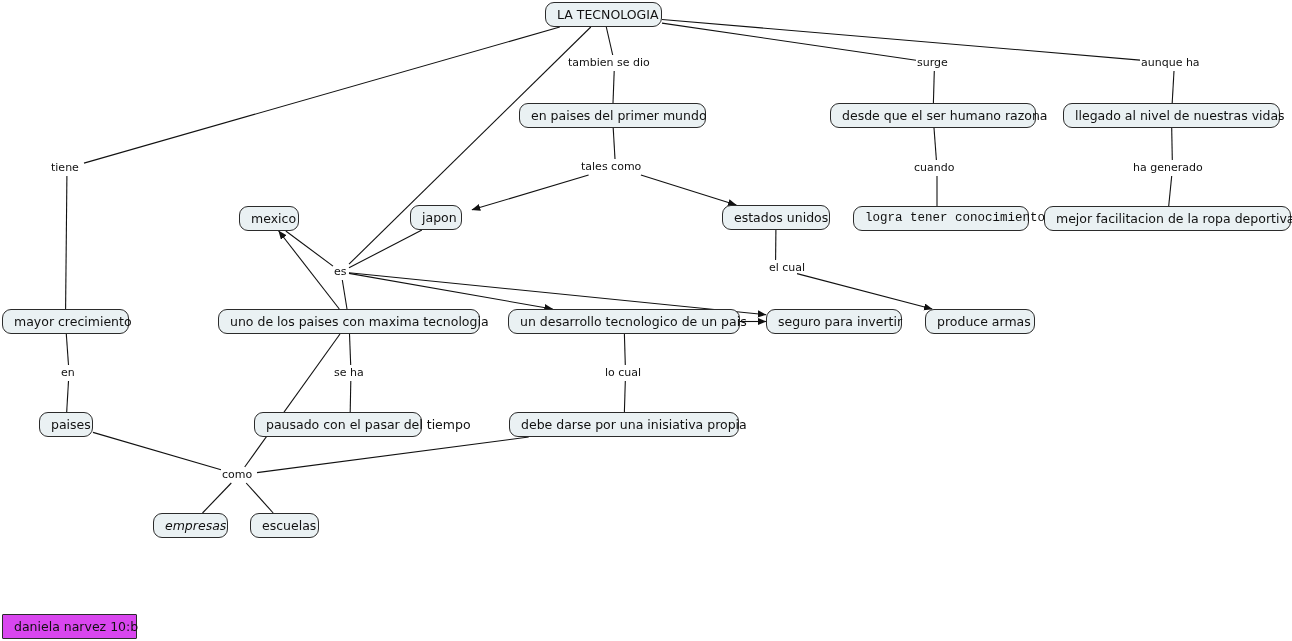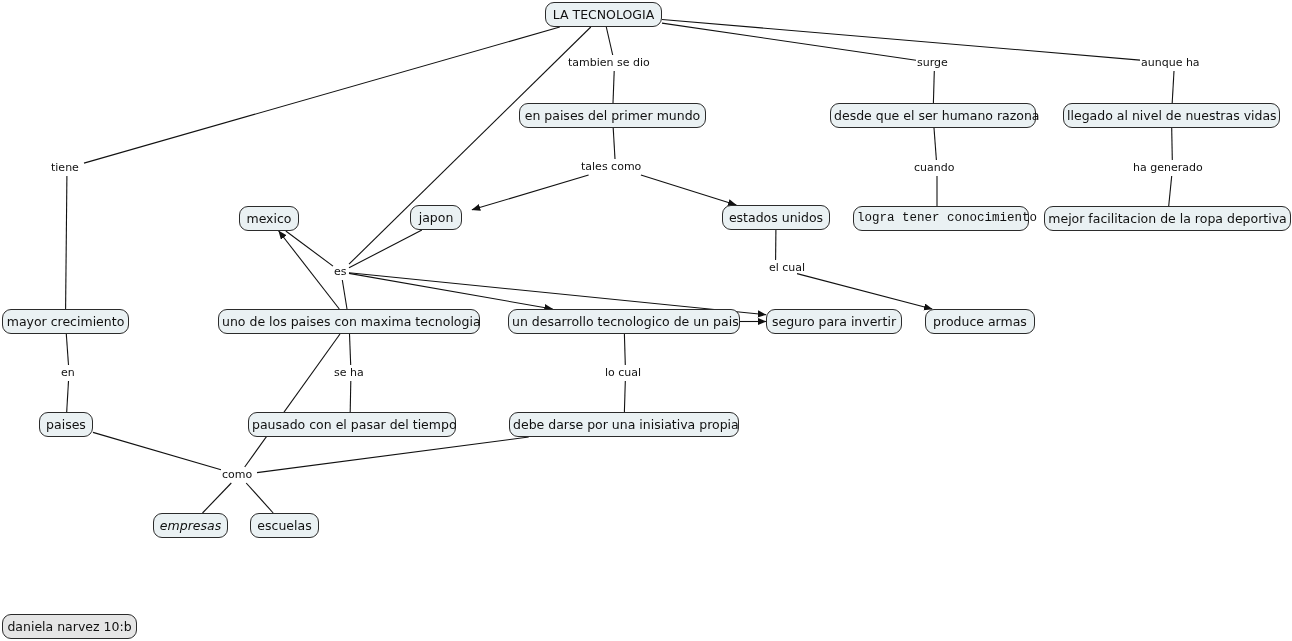--- a/index.html
+++ b/index.html
@@ -33,25 +33,25 @@
     box-sizing: border-box;
     background: #eaf1f3;
     border: 1px solid #2b2b2b;
     border-radius: 9px;
     height: 25px;
     line-height: 23px;
     text-align: center;
     font-size: 12.5px;
     color: #111111;
     white-space: nowrap;
-    padding: 0 3px;
+    padding: 0 11px;
   }
   .node.footer-node {
-    background: #e5e5e5;
-    border-radius: 9px;
+    background: #d946ef;
+    border-radius: 1px;
   }
   .link-label {
     position: absolute;
     font-size: 11px;
     color: #111111;
     white-space: nowrap;
     background: transparent;
     line-height: 14px;
   }
 </style>
@@ -113,21 +113,21 @@
       <div class="node" style="left: 1044px; top: 206px; width: 247px;">mejor facilitacion de la ropa deportiva</div>
       <div class="node" style="left: 239px; top: 206px; width: 60px;">mexico</div>
       <div class="node" style="left: 410px; top: 205px; width: 52px;">japon</div>
       <div class="node" style="left: 722px; top: 205px; width: 108px;">estados unidos</div>
       <div class="node" style="left: 2px; top: 309px; width: 127px;">mayor crecimiento</div>
       <div class="node" style="left: 218px; top: 309px; width: 262px;">uno de los paises con maxima tecnologia</div>
       <div class="node" style="left: 508px; top: 309px; width: 232px;">un desarrollo tecnologico de un pais</div>
       <div class="node" style="left: 766px; top: 309px; width: 136px;">seguro para invertir</div>
       <div class="node" style="left: 925px; top: 309px; width: 110px;">produce armas</div>
       <div class="node" style="left: 39px; top: 412px; width: 54px;">paises</div>
-      <div class="node" style="left: 248px; top: 412px; width: 208px;">pausado con el pasar del tiempo</div>
+      <div class="node" style="left: 254px; top: 412px; width: 168px;">pausado con el pasar del tiempo</div>
       <div class="node" style="left: 509px; top: 412px; width: 230px;">debe darse por una inisiativa propia</div>
       <div class="node" style="left: 153px; top: 513px; width: 75px; font-style: italic;">empresas</div>
       <div class="node" style="left: 250px; top: 513px; width: 69px;">escuelas</div>
       <div class="node footer-node" style="left: 2px; top: 614px; width: 135px;">daniela narvez 10:b</div>
     </div>
   <div id="labels-layer">
       <div class="link-label" style="left: 51px; top: 161px;">tiene</div>
       <div class="link-label" style="left: 568px; top: 56px;">tambien se dio</div>
       <div class="link-label" style="left: 917px; top: 56px;">surge</div>
       <div class="link-label" style="left: 1141px; top: 56px;">aunque ha</div>

